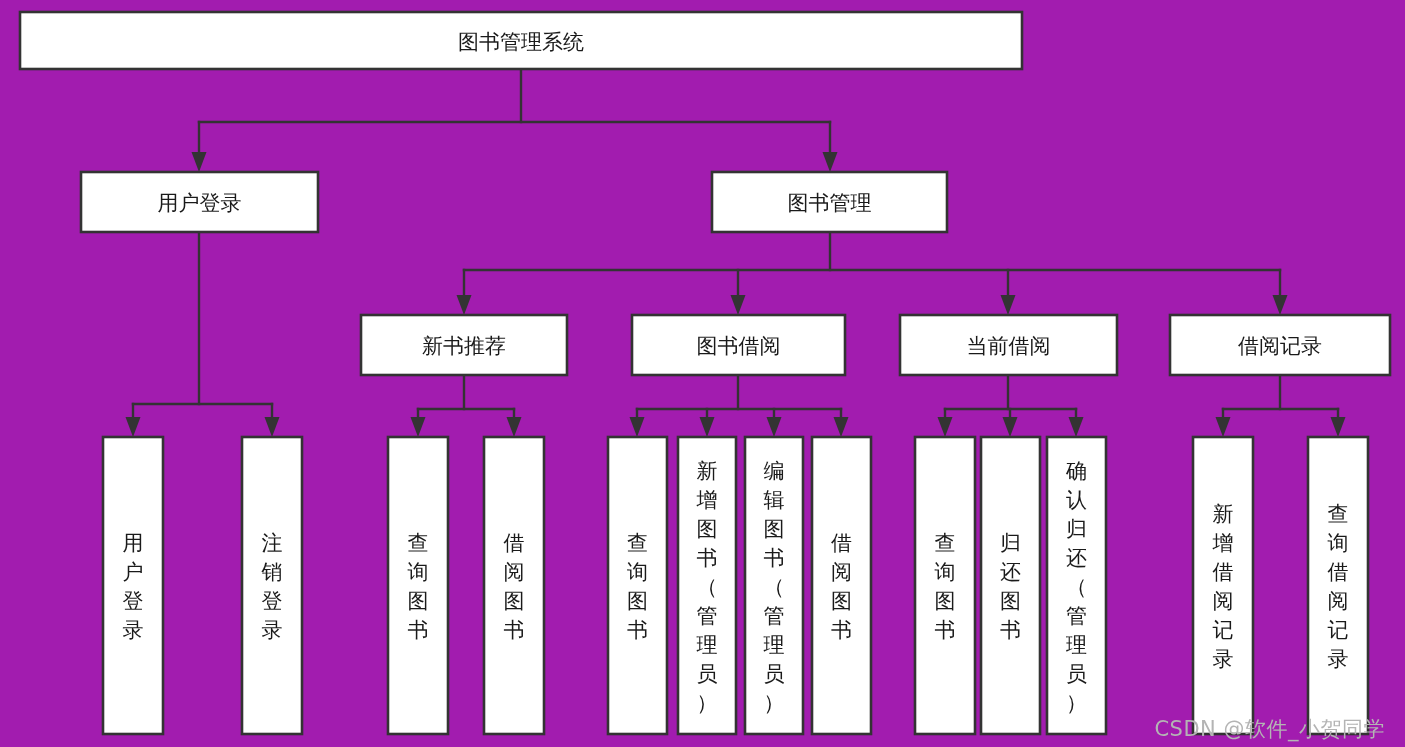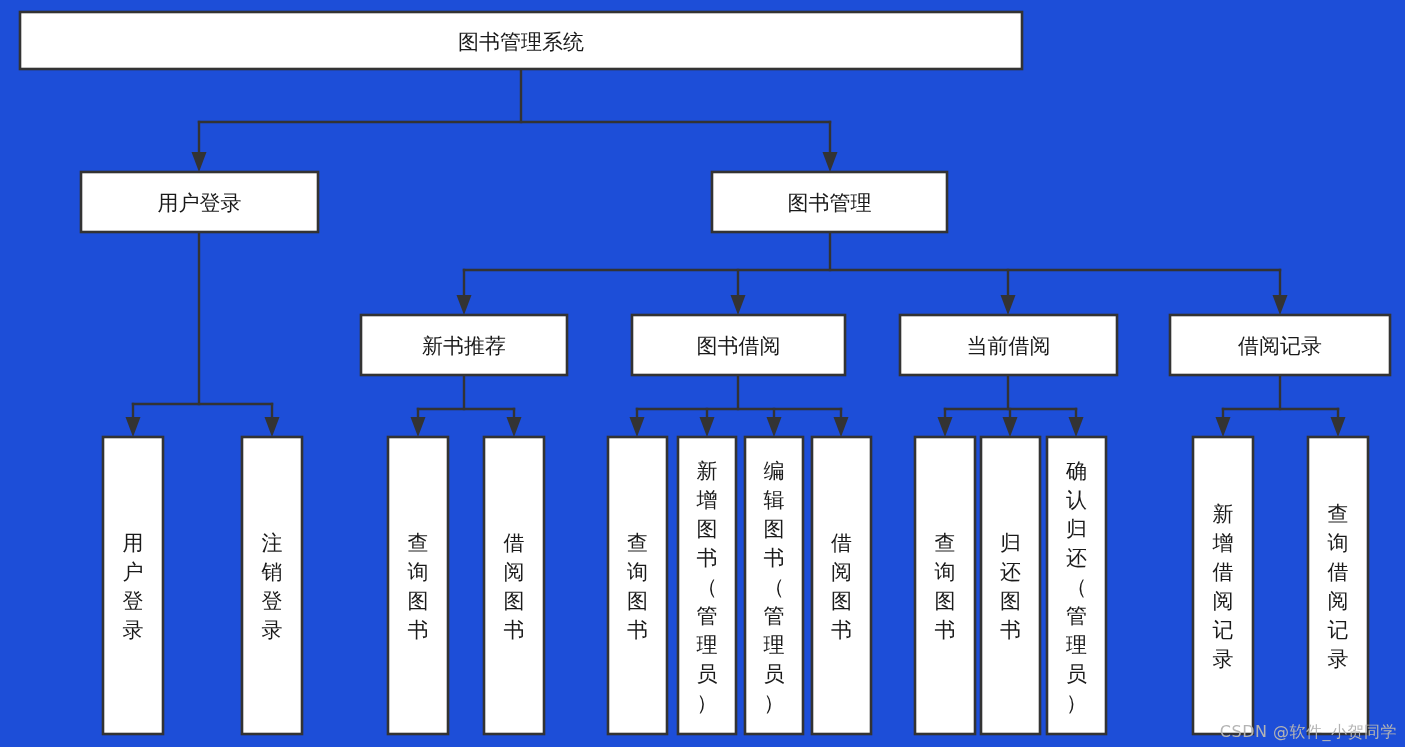--- a/index.html
+++ b/index.html
@@ -11,21 +11,21 @@
   body {
     width: 1405px;
     height: 747px;
     overflow: hidden;
     font-family: "DejaVu Sans", "Liberation Sans", sans-serif;
   }
   #diagram-root {
     position: relative;
     width: 1405px;
     height: 747px;
-    background: #1d4ed8;
+    background: #a21caf;
   }
   svg.diagram-svg {
     position: absolute;
     top: 0;
     left: 0;
     width: 1405px;
     height: 747px;
     display: block;
   }
   .node-box {
@@ -51,24 +51,24 @@
     dominant-baseline: central;
   }
   .node-label-v {
     fill: #1a1a1a;
     font-family: "DejaVu Sans", "Liberation Sans", sans-serif;
     font-size: 21px;
     text-anchor: middle;
   }
   .watermark {
     position: absolute;
-    right: 8px;
+    right: 20px;
     bottom: 4px;
     font-family: "DejaVu Sans", "Liberation Sans", sans-serif;
-    font-size: 16px;
+    font-size: 21px;
     color: #b4b4b4;
     letter-spacing: 0.5px;
     white-space: nowrap;
     user-select: none;
   }
 </style>
 </head>
 <body>
 
 <div id="diagram-root">

